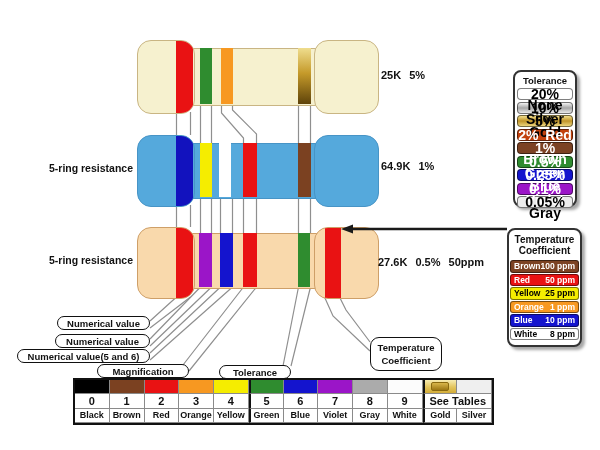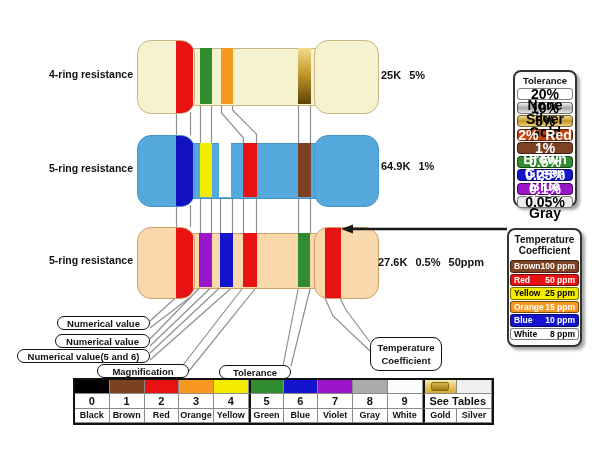--- a/index.html
+++ b/index.html
@@ -83,21 +83,20 @@
       <path d="M243.5,287 L183,365 M256.5,287 L189,371"></path>
 
       <path d="M298.5,104 V143 M310.5,104 V143"></path>
       <path d="M298.5,197 V233 M310.5,197 V233"></path>
       <path d="M298.5,287 L283,366 M310.5,287 L291,366"></path>
 
       <path d="M324.5,297 L333,316 L370,351 M339.5,297 L346,310 L370,342"></path>
     </g>
   </svg>
 
-  <div class="res-label" style="left:10px;top:68px;width:123px;">4-ring resistance</div>
   <div class="resistor" style="left:137px;top:40px;width:240px;height:72px;">
     <div class="mid cream" style="left:43px;top:8px;width:140px;height:56px;"></div>
     <div class="band" style="left: 63px; top: 8px; width: 12px; height: 56px; background: rgb(47, 140, 47);"></div>
     <div class="band" style="left: 84px; top: 8px; width: 12px; height: 56px; background: rgb(247, 152, 33);"></div>
     <div class="band gold-grad" style="left:161px;top:8px;width:13px;height:56px;"></div>
     <div class="cap cream" style="left:0;top:0;width:56px;height:72px;">
       <div class="band" style="left: 38px; top: 0px; width: 17px; height: 72px; background: rgb(233, 18, 19);"></div>
     </div>
     <div class="cap cream" style="left:177px;top:0;width:63px;height:72px;"></div>
   </div>
@@ -161,21 +160,21 @@
     <div class="tc-row" style="background: rgb(233, 18, 19); color: rgb(255, 255, 255);">
       <span>Red</span>
       <span>50 ppm</span>
     </div>
     <div class="tc-row" style="background: rgb(245, 237, 0); color: rgb(0, 0, 0);">
       <span>Yellow</span>
       <span>25 ppm</span>
     </div>
     <div class="tc-row" style="background: rgb(247, 152, 33); color: rgb(255, 255, 255);">
       <span>Orange</span>
-      <span>15 ppm</span>
+      <span>1 ppm</span>
     </div>
     <div class="tc-row" style="background: rgb(20, 20, 206); color: rgb(255, 255, 255);">
       <span>Blue</span>
       <span>10 ppm</span>
     </div>
     <div class="tc-row" style="background: rgb(255, 255, 255); color: rgb(0, 0, 0);">
       <span>White</span>
       <span>8 ppm</span>
     </div>
   </div>

